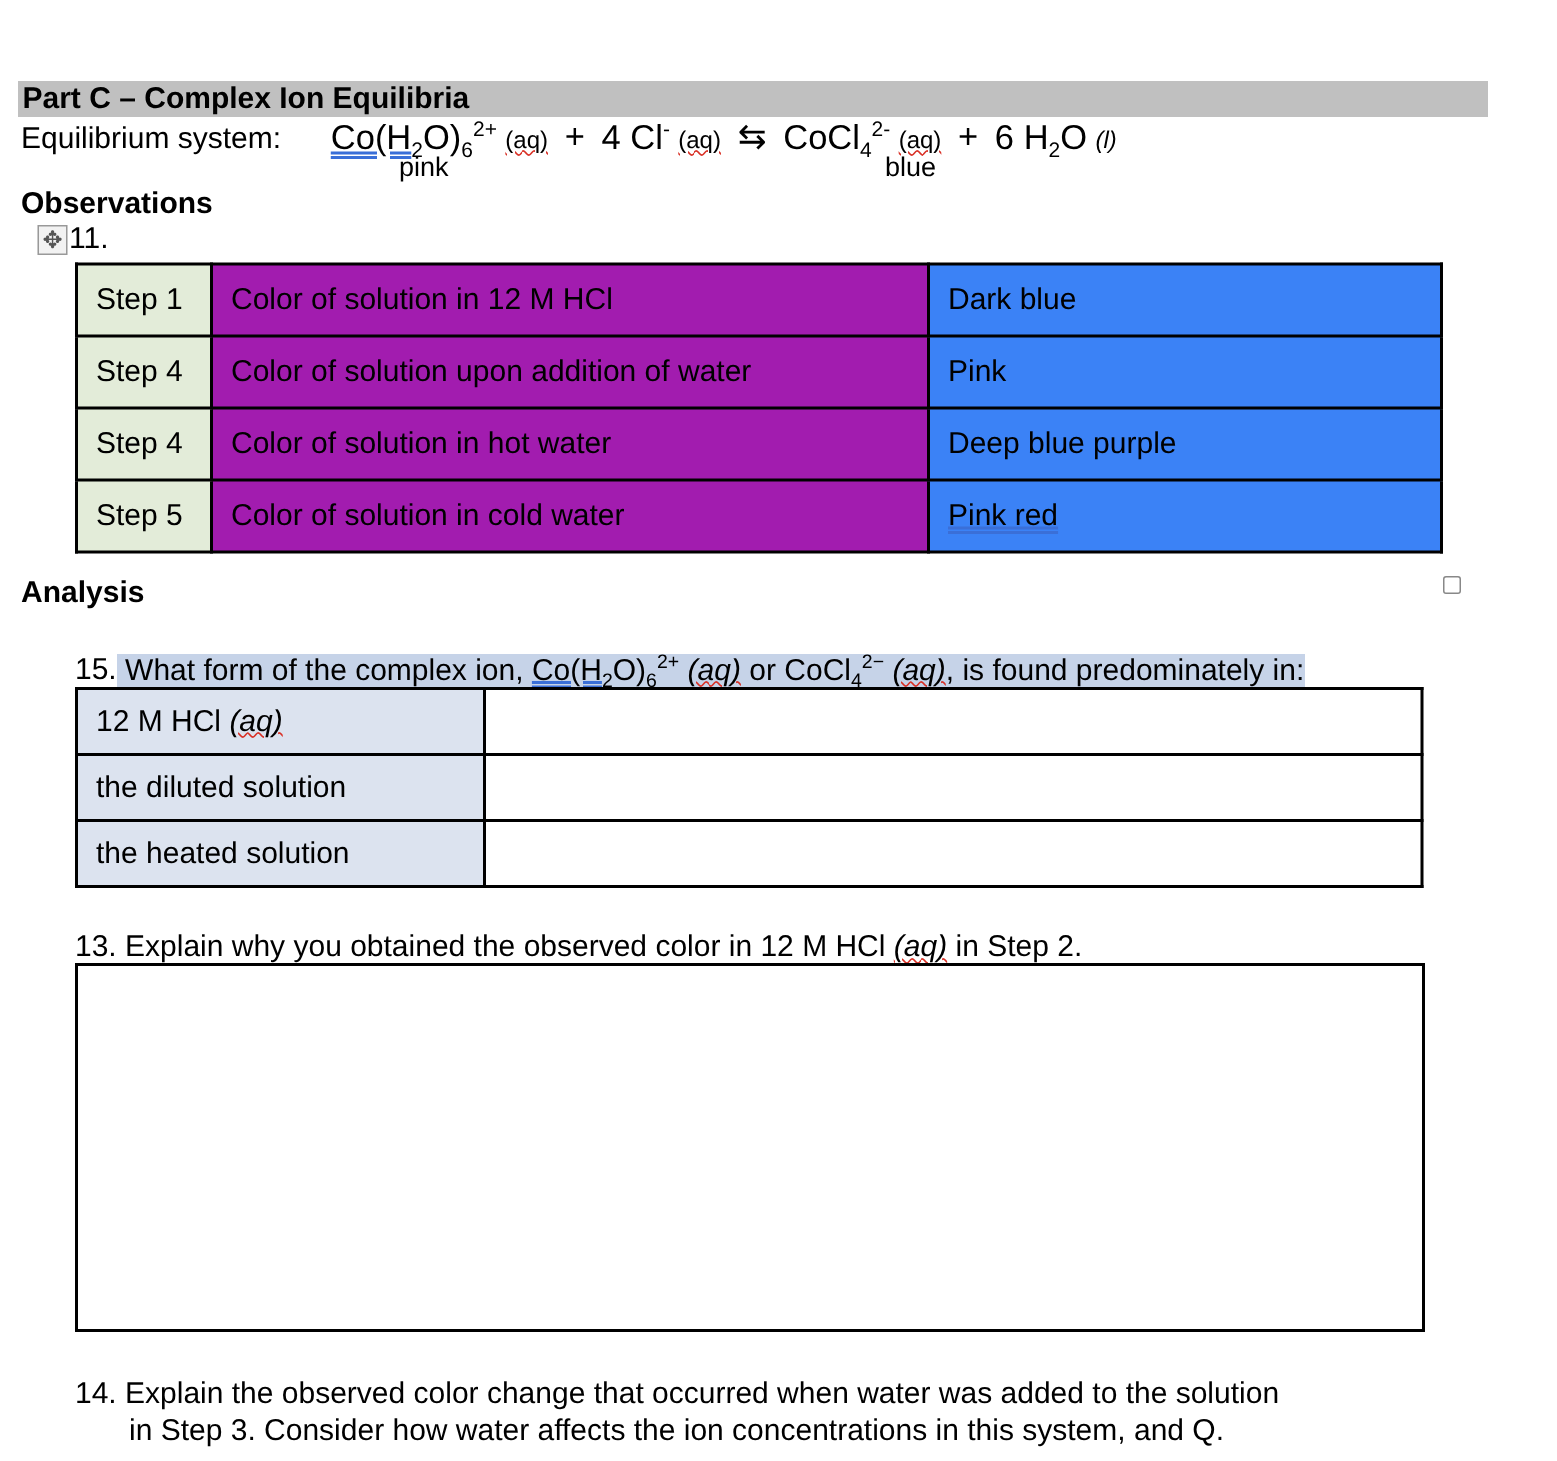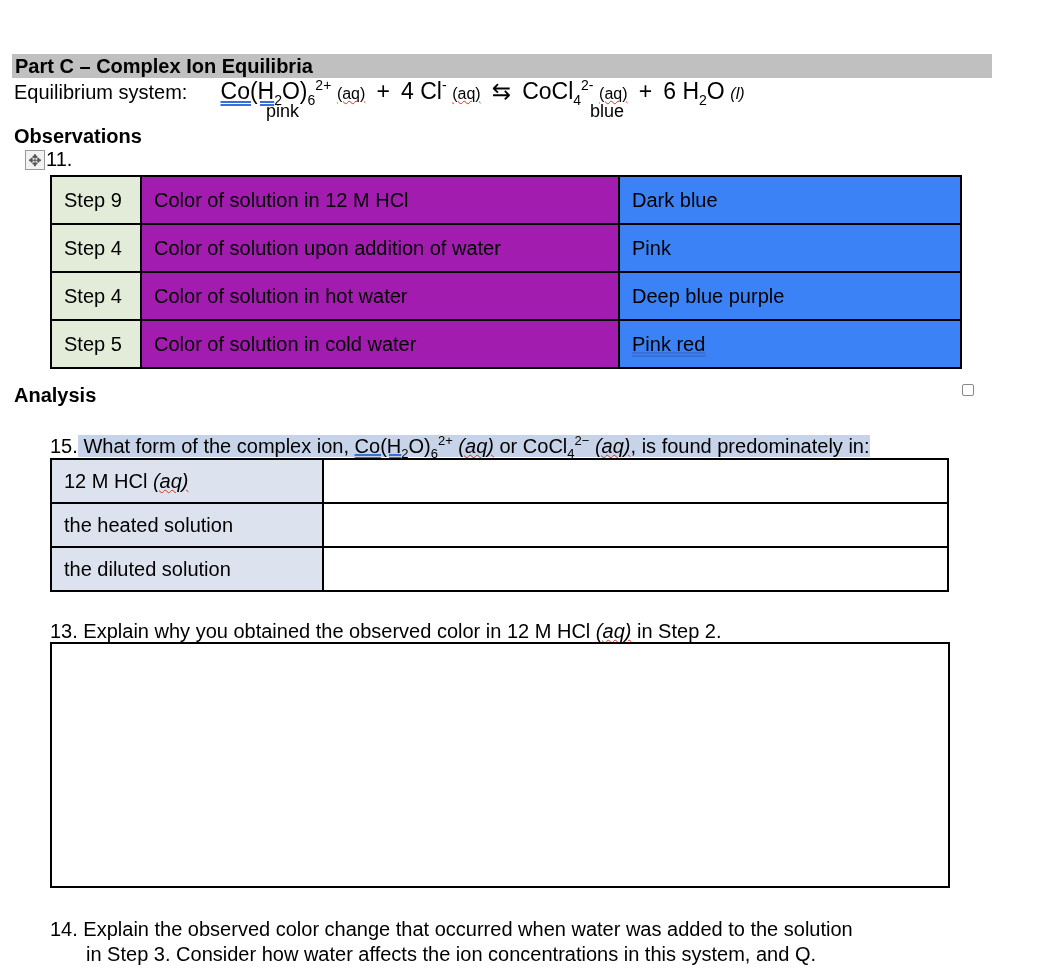--- a/index.html
+++ b/index.html
@@ -65,21 +65,21 @@
 <div class="abs label-pink">pink</div>
 <div class="abs label-blue">blue</div>
 
 <div class="abs h-obs">Observations</div>
 <div class="abs move-handle">✥</div>
 <div class="abs q11">11.</div>
 
 <table class="abs obs-table">
   <tbody>
       <tr>
-    <td class="step">Step 9</td>
+    <td class="step">Step 1</td>
     <td class="desc">Color of solution in 12 M HCl</td>
     <td class="ans">Dark blue</td>
   </tr>
   <tr>
     <td class="step">Step 4</td>
     <td class="desc">Color of solution upon addition of water</td>
     <td class="ans">Pink</td>
   </tr>
   <tr>
     <td class="step">Step 4</td>
@@ -101,25 +101,25 @@
   <span>15.</span><span class="hl"> <span>What form of the complex ion,</span> <span class="grammar">Co(H</span><sub>2</sub><span>O)</span><sub>6</sub><sup>2+</sup> <span class="spell" style="font-style:italic">(aq)</span> <span>or</span> <span>CoCl</span><sub>4</sub><sup>2−</sup> <span class="spell" style="font-style:italic">(aq)</span><span>, is found predominately in:</span></span>
 </div>
 
 <table class="abs form-table">
   <tbody>
       <tr>
     <td class="lbl"><span>12 M HCl</span> <span class="spell" style="font-style:italic">(aq)</span></td>
     <td class="val"></td>
   </tr>
   <tr>
-    <td class="lbl">the heated solution</td>
+    <td class="lbl">the diluted solution</td>
     <td class="val"></td>
   </tr>
   <tr>
-    <td class="lbl">the diluted solution</td>
+    <td class="lbl">the heated solution</td>
     <td class="val"></td>
   </tr>
 </tbody>
   </table>
 
 <div class="abs q13"><span>13. Explain why you obtained the observed color in 12 M HCl </span><span class="spell" style="font-style:italic">(aq)</span><span> in Step 2.</span></div>
 <div class="abs ans13"></div>
 
 <div class="abs q14">
   <span>14. Explain the observed color change that occurred when water was added to the solution</span>

